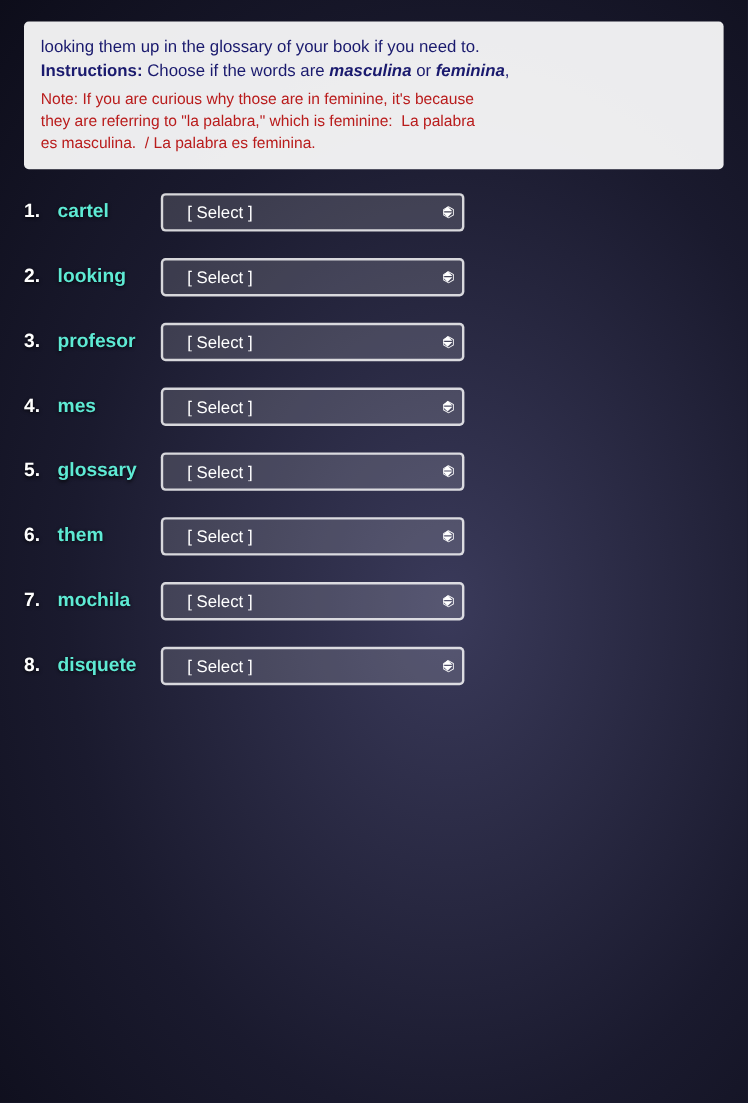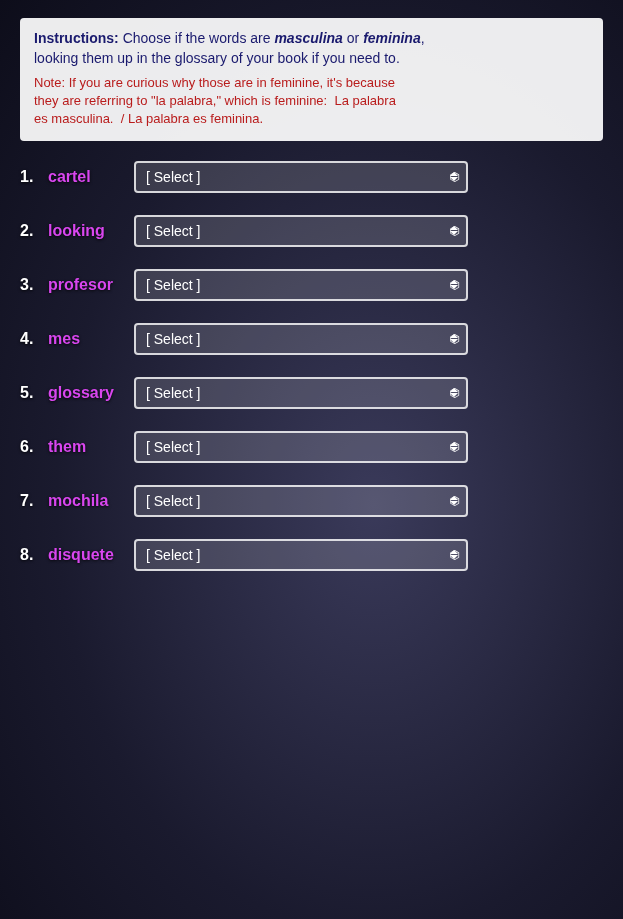--- a/index.html
+++ b/index.html
@@ -66,38 +66,38 @@
 
     .question-number {
       color: #ffffff;
       font-size: 16px;
       font-weight: bold;
       min-width: 28px;
       text-shadow: 0 1px 3px rgba(0,0,0,0.8);
     }
 
     .question-word {
-      color: #d946ef;
+      color: #5eead4;
       font-size: 16px;
       font-weight: bold;
       min-width: 80px;
       text-shadow: 0 1px 3px rgba(0,0,0,0.8);
       margin-right: 6px;
     }
 
     .select-dropdown {
       appearance: none;
       -webkit-appearance: none;
       background: rgba(255,255,255,0.15);
       border: 2px solid rgba(255,255,255,0.8);
       border-radius: 4px;
       color: #ffffff;
       font-size: 14px;
-      padding: 6px 30px 6px 10px;
-      width: 334px;
+      padding: 6px 30px 6px 20px;
+      width: 253px;
       cursor: pointer;
       position: relative;
       outline: none;
     }
 
     .select-wrapper {
       position: relative;
       display: inline-block;
     }
 
@@ -150,25 +150,25 @@
   </style>
 </head>
 <body>
 
 <div class="bg-overlay"></div>
 
 <div class="content">
 
   <div class="instructions-box">
     <div class="instructions-title">
+      looking them up in the glossary of your book if you need to.
+    </div>
+    <div class="instructions-title">
       <strong>Instructions:</strong>
       <span> Choose if the words are <strong><em>masculina</em></strong> or <strong><em>feminina</em></strong>,</span>
-    </div>
-    <div class="instructions-title">
-      looking them up in the glossary of your book if you need to.
     </div>
     <div class="instructions-note">
       <span>Note:</span> If you are curious why those are in feminine, it's because<br>
       they are referring to "la palabra," which is feminine:&nbsp; La palabra<br>
       es masculina.&nbsp; / La palabra es feminina.
     </div>
   </div>
 
   <div class="question-list" id="question-list">
   <div class="question-item">

